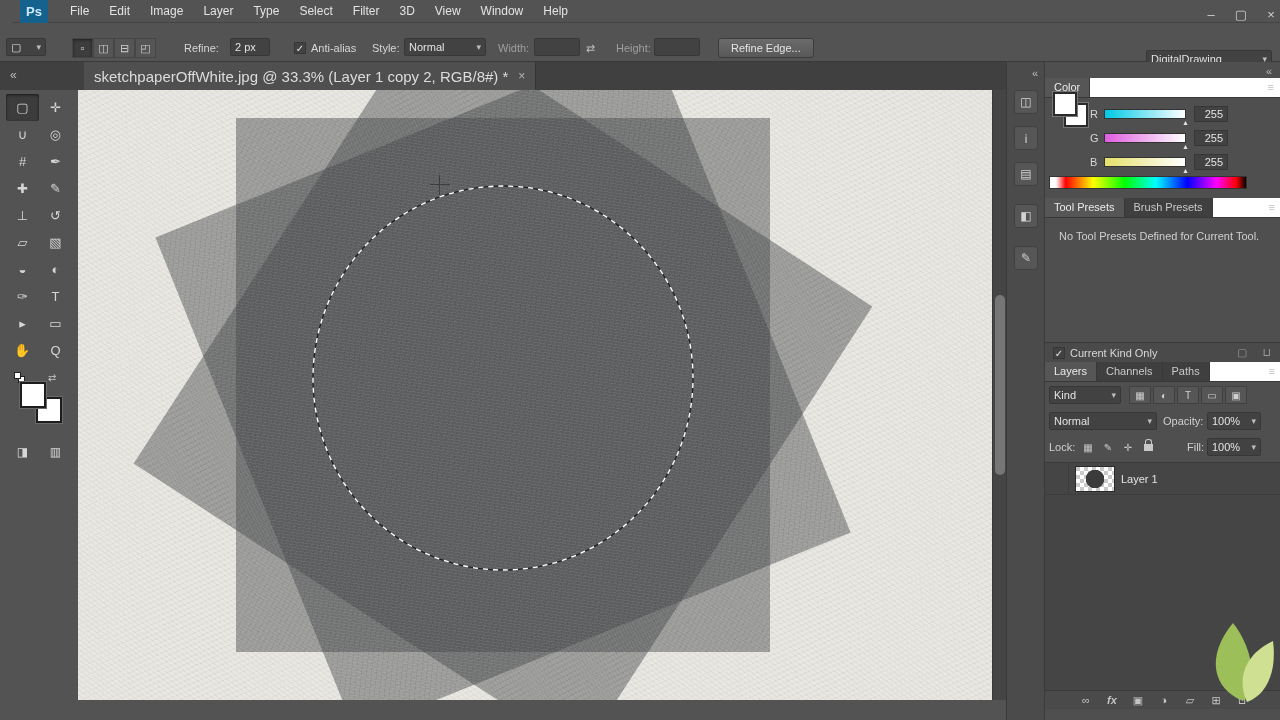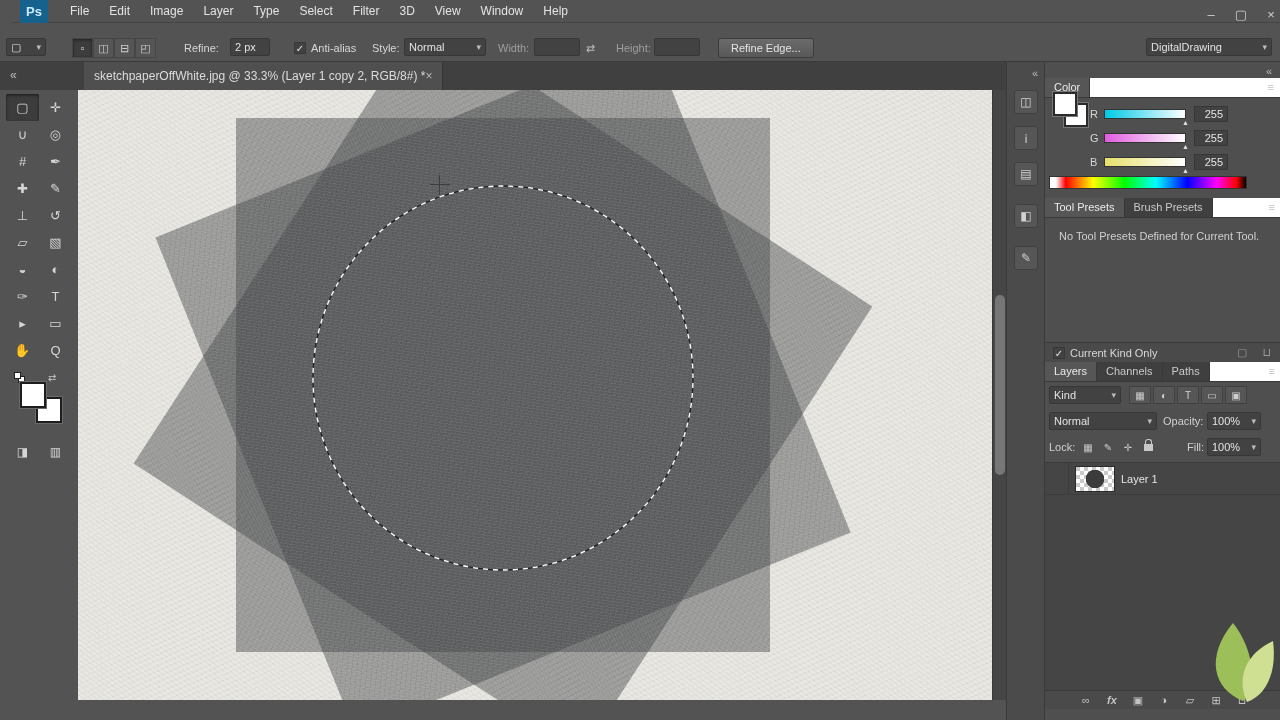--- a/index.html
+++ b/index.html
@@ -23,21 +23,21 @@
   .mode-btn.active { background:#3d3d3d; box-shadow:inset 0 1px 3px rgba(0,0,0,.5); }
   .checkbox { width:12px; height:12px; background:#424242; border:1px solid #373737; color:#e8e8e8; font-size:10px; line-height:11px; text-align:center; margin-right:5px; }
   .dd-arrow { color:#bdbdbd; font-size:9px; margin-left:6px; }
   .refine-btn { background:linear-gradient(#6b6b6b,#585858); border:1px solid #3c3c3c; border-radius:3px; color:#e4e4e4; padding:2px 12px; height:20px; display:flex; align-items:center; }
   .workspace-dd { position:absolute; right:8px; top:4px; width:126px; }
 
   
   .tabbar { position:absolute; left:0; top:62px; width:1006px; height:28px; background:#404040; }
   .tb-collapse { position:absolute; left:10px; top:6px; color:#bdbdbd; font-size:12px; }
   .doc-tab { position:absolute; left:84px; top:0; height:28px; background:#4f4f4f; border-right:1px solid #333; display:flex; align-items:center; padding:0 10px; }
-  .doc-tab .title { color:#dcdcdc; font-size:12px; }
+  .doc-tab .title { color:#dcdcdc; font-size:15px; margin-right:10px; }
   .doc-tab .close { color:#b5b5b5; font-size:12px; }
 
   
   .toolpanel { position:absolute; left:6px; top:94px; width:66px; }
   .tools-grid { display:grid; grid-template-columns:33px 33px; }
   .tool { width:33px; height:27px; display:flex; align-items:center; justify-content:center; color:#d6d6d6; font-size:13px; }
   .tool.active { background:#3c3c3c; border-radius:2px; box-shadow:inset 0 1px 3px rgba(0,0,0,.6); }
   .swatch-area { position:relative; margin-top:8px; height:56px; }
   .swatch-mini { position:absolute; left:8px; top:0; width:12px; height:12px; }
   .swatch-mini .f { position:absolute; left:0; top:0; width:7px; height:7px; background:#fff; border:1px solid #222; z-index:2; }
@@ -189,21 +189,21 @@
     <div class="ob boxy" style="left:404px; width:82px; justify-content:space-between;">
       <span>Normal</span>
       <span class="dd-arrow">▾</span>
     </div>
     <span class="ob ob-label" style="left:498px; color:#9f9f9f;">Width:</span>
     <div class="ob boxy" style="left:534px; width:46px;"></div>
     <span class="ob" style="left:586px; color:#bdbdbd;">⇄</span>
     <span class="ob ob-label" style="left:616px; color:#9f9f9f;">Height:</span>
     <div class="ob boxy" style="left:654px; width:46px;"></div>
     <div class="ob refine-btn" style="left:718px;">Refine Edge...</div>
-    <div class="ob boxy workspace-dd" style="justify-content:space-between;">
+    <div class="ob boxy workspace-dd" style="justify-content:space-between;margin-top:12px;">
       <span>DigitalDrawing</span>
       <span class="dd-arrow">▾</span>
     </div>
   </div>
 
   <div class="tabbar">
     <span class="tb-collapse">«</span>
     <div class="doc-tab">
       <span class="title">sketchpaperOffWhite.jpg @ 33.3% (Layer 1 copy 2, RGB/8#) *</span>
       <span class="close">×</span>

